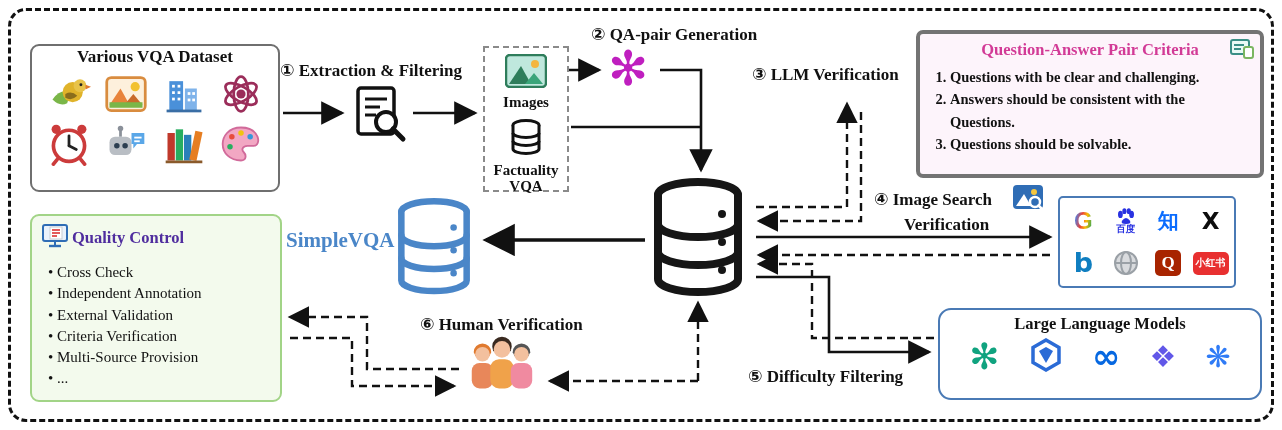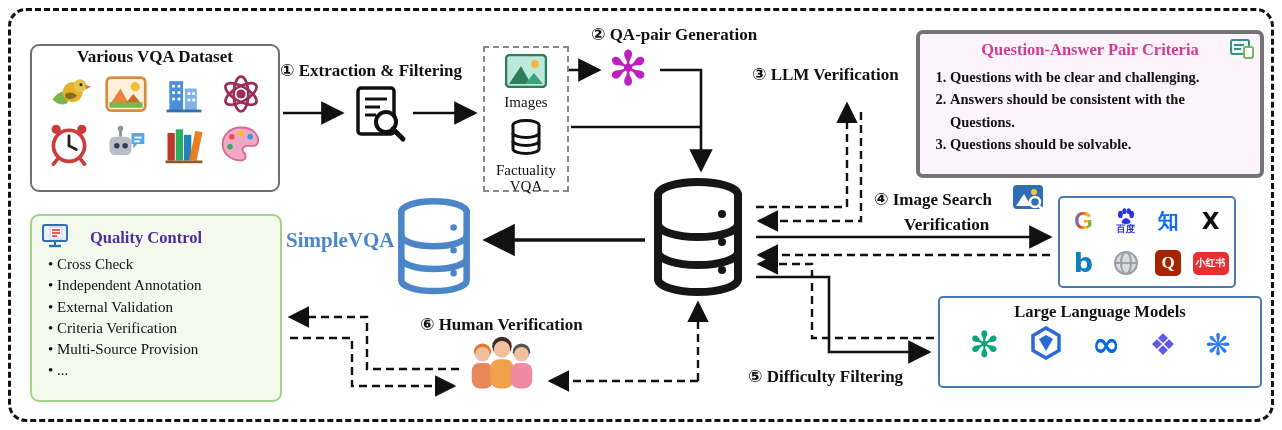--- a/index.html
+++ b/index.html
@@ -11,41 +11,41 @@
   .abs{position:absolute;z-index:2;}
   .steplabel{font-weight:bold;font-size:17px;white-space:nowrap;}
   
   .dataset-box{left:30px;top:44px;width:250px;height:148px;border:2px solid #6f6f6f;border-radius:9px;background:#fff;box-sizing:border-box;}
   .dataset-title{text-align:center;font-weight:bold;font-size:17px;margin-top:1px;}
   .icon-grid{display:flex;flex-wrap:wrap;justify-content:space-around;align-items:center;padding:2px 8px;}
   .icon-grid .dsicon{width:50px;height:50px;display:flex;align-items:center;justify-content:center;}
   
   .dashed-box{left:483px;top:46px;width:86px;height:146px;border:2px dashed #8a8a8a;background:#fff;box-sizing:border-box;
               display:flex;flex-direction:column;align-items:center;padding-top:6px;}
-  .small-label{font-weight:normal;font-size:15px;text-align:center;line-height:1.1;}
+  .small-label{font-weight:bold;font-size:15px;text-align:center;line-height:1.1;}
   
   .central-db{left:648px;top:178px;width:100px;height:120px;}
   .simple-db{left:392px;top:198px;width:84px;height:98px;}
   .simplevqa-label{left:286px;top:228px;font-weight:bold;font-size:21px;color:#4a86c8;}
   
   .criteria-box{left:916px;top:30px;width:348px;height:148px;border:4px solid #737373;border-radius:7px;
                 background:#fdf4fb;box-sizing:border-box;}
   .criteria-title{color:#d23a96;font-weight:bold;font-size:16.5px;text-align:center;margin-top:6px;}
   .criteria-box ol{margin:6px 8px 0 0;padding-left:30px;font-weight:bold;font-size:14.5px;line-height:1.55;}
   .criteria-box ol li{margin:0;}
   .corner-icon{position:absolute;right:6px;top:5px;}
   
   .quality-box{left:30px;top:214px;width:252px;height:188px;border:2px solid #a2d487;border-radius:9px;
                background:#f3faed;box-sizing:border-box;}
-  .q-header{display:flex;align-items:center;gap:20px;margin:8px 0 2px 10px;}
+  .q-header{display:flex;align-items:center;gap:2px;margin:8px 0 10px 10px;}
   .q-title{color:#4f2d9e;font-weight:bold;font-size:16.5px;}
   .quality-box ul{list-style:none;margin:2px 0 0 0;padding-left:16px;font-size:15px;line-height:1.42;}
   .quality-box ul li::before{content:"•  ";}
   
-  .llm-box{left:938px;top:296px;width:324px;height:92px;border:2px solid #4a7ab5;border-radius:5px;background:#fff;box-sizing:border-box;}
+  .llm-box{left:938px;top:308px;width:324px;height:92px;border:2px solid #4a7ab5;border-radius:13px;background:#fff;box-sizing:border-box;}
   .llm-title{text-align:center;font-weight:bold;font-size:16.5px;margin-top:4px;}
   .logo-row{display:flex;justify-content:space-evenly;align-items:center;margin-top:4px;}
   .search-box{left:1058px;top:196px;width:178px;height:92px;border:2px solid #4a7ab5;border-radius:5px;background:#fff;box-sizing:border-box;
               display:flex;flex-wrap:wrap;justify-content:space-evenly;align-content:space-evenly;}
   .se-cell{width:38px;height:38px;display:flex;flex-direction:column;align-items:center;justify-content:center;}
   
   .g-google{font-weight:bold;font-size:24px;font-family:"Liberation Sans","DejaVu Sans",sans-serif;color:#4285F4;}
   @supports ((-webkit-background-clip:text) or (background-clip:text)){
     .g-google{background:linear-gradient(100deg,#4285F4 10%,#EA4335 40%,#FBBC05 62%,#34A853 88%);
               -webkit-background-clip:text;background-clip:text;color:transparent;}

